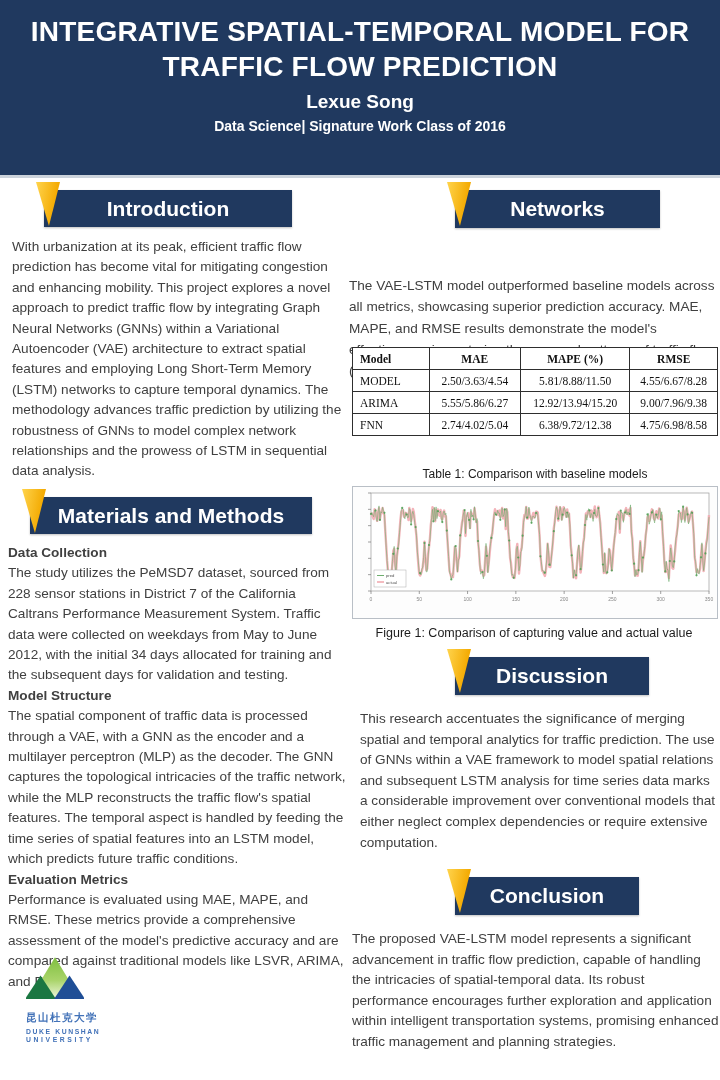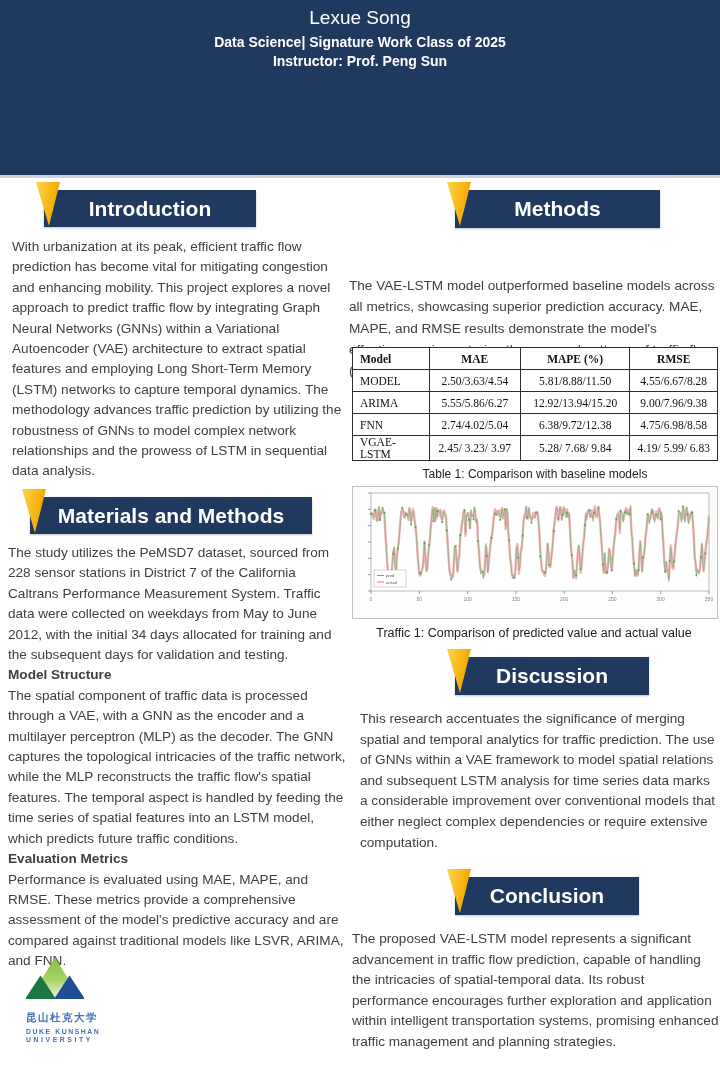--- a/index.html
+++ b/index.html
@@ -9,21 +9,21 @@
     -webkit-font-smoothing:antialiased;
   }
   .abs{position:absolute;}
 
   
   .banner{
     left:0;top:0;width:720px;height:178px;background:#20395f;
     border-bottom:3px solid #ccd3db;text-align:center;color:#fff;box-sizing:border-box;
   }
   .banner .title{font-size:28px;font-weight:bold;line-height:35px;padding-top:14px;letter-spacing:.2px;}
-  .banner .author{font-size:19px;font-weight:normal;margin-top:7px;text-align:center;}
+  .banner .author{font-size:19px;font-weight:bold;margin-top:7px;text-align:center;}
   .banner .meta{font-size:14px;font-weight:bold;line-height:19px;margin-top:4px;}
   .banner .meta2{font-size:14px;font-weight:bold;line-height:19px;}
 
   
   .sec{
     background:#20395f;display:flex;align-items:center;justify-content:center;
     box-shadow:0 1px 2px rgba(0,0,0,.25);
   }
   .sec .lbl{color:#ffffff;font-weight:bold;font-size:21px;}
   .tri{
@@ -57,38 +57,42 @@
   
   .logo{width:86px;text-align:left;}
   .logo .cn{font-size:10.5px;font-weight:bold;color:#4272b8;letter-spacing:1.5px;margin-top:5px;}
   .logo .en1{font-size:6.8px;font-weight:bold;color:#4272b8;letter-spacing:1.6px;margin-top:3px;}
   .logo .en2{font-size:6.8px;font-weight:bold;color:#4272b8;letter-spacing:2.6px;margin-top:1px;}
 </style>
 </head>
 <body>
 
 <div class="abs banner">
+  <div class="title">
+    <div>INTEGRATIVE SPATIAL-TEMPORAL MODEL FOR</div>
+    <div>TRAFFIC FLOW PREDICTION</div>
+  </div>
   <div class="author">Lexue Song</div>
-  <div class="meta">Data Science| Signature Work Class of 2025</div>
-  <div class="meta2">Instructor: Prof. Peng Sun</div>
-</div>
-
-<div class="abs sec" style="left:44px;top:190px;width:212px;height:37px;">
+  <div class="meta">Data Science| Signature Work Class of 2016</div>
+</div>
+
+<div class="abs sec" style="left:44px;top:190px;width:248px;height:37px;">
   <div class="tri"></div>
   <span class="lbl">Introduction</span>
 </div>
 
 <div class="abs body-text" style="left:12px;top:237px;width:336px;">With urbanization at its peak, efficient traffic flow prediction has become vital for mitigating congestion and enhancing mobility. This project explores a novel approach to predict traffic flow by integrating Graph Neural Networks (GNNs) within a Variational Autoencoder (VAE) architecture to extract spatial features and employing Long Short-Term Memory (LSTM) networks to capture temporal dynamics. The methodology advances traffic prediction by utilizing the robustness of GNNs to model complex network relationships and the prowess of LSTM in sequential data analysis.</div>
 
 <div class="abs sec" style="left:30px;top:497px;width:282px;height:37px;">
   <div class="tri"></div>
   <span class="lbl">Materials and Methods</span>
 </div>
 
 <div class="abs body-text" style="left:8px;top:543px;width:342px;">
+  <div class="subhead">Data Collection</div>
   <div>The study utilizes the PeMSD7 dataset, sourced from 228 sensor stations in District 7 of the California Caltrans Performance Measurement System. Traffic data were collected on weekdays from May to June 2012, with the initial 34 days allocated for training and the subsequent days for validation and testing.</div>
   <div class="subhead">Model Structure</div>
   <div>The spatial component of traffic data is processed through a VAE, with a GNN as the encoder and a multilayer perceptron (MLP) as the decoder. The GNN captures the topological intricacies of the traffic network, while the MLP reconstructs the traffic flow's spatial features. The temporal aspect is handled by feeding the time series of spatial features into an LSTM model, which predicts future traffic conditions.</div>
   <div class="subhead">Evaluation Metrics</div>
   <div>Performance is evaluated using MAE, MAPE, and RMSE. These metrics provide a comprehensive assessment of the model's predictive accuracy and are compared against traditional models like LSVR, ARIMA, and FNN.</div>
 </div>
 
 <div class="abs logo" style="left:26px;top:956px;">
   <svg width="58" height="46" viewBox="0 0 64 48">
     <defs>
@@ -102,21 +106,21 @@
     <polygon points="16,20 33,46 -1,46" fill="#1b7742"></polygon>
     <polygon points="48,20 65,46 31,46" fill="#1f4e96"></polygon>
   </svg>
   <div class="cn">昆山杜克大学</div>
   <div class="en1">DUKE KUNSHAN</div>
   <div class="en2">UNIVERSITY</div>
 </div>
 
 <div class="abs sec" style="left:455px;top:190px;width:205px;height:38px;">
   <div class="tri"></div>
-  <span class="lbl">Methods</span>
+  <span class="lbl">Networks</span>
 </div>
 
 <div class="abs body-text" style="left:349px;top:239px;width:370px;line-height:21.3px;margin-top:36px;">The VAE-LSTM model outperformed baseline models across all metrics, showcasing superior prediction accuracy. MAE, MAPE, and RMSE results demonstrate the model's effectiveness in capturing the nuanced patterns of traffic flow (See Table 1 and Figure 1).</div>
 
 <table class="cmp abs" style="left:352px;top:347px;">
   <thead>
     <tr>
       <th class="model" style="width:21%;">Model</th>
       <th style="width:25%;">MAE</th>
       <th style="width:30%;">MAPE (%)</th>
@@ -134,26 +138,20 @@
       <td class="model">ARIMA</td>
       <td>5.55/5.86/6.27</td>
       <td>12.92/13.94/15.20</td>
       <td>9.00/7.96/9.38</td>
     </tr>
     <tr>
       <td class="model">FNN</td>
       <td>2.74/4.02/5.04</td>
       <td>6.38/9.72/12.38</td>
       <td>4.75/6.98/8.58</td>
-    </tr>
-    <tr>
-      <td class="model">VGAE-LSTM</td>
-      <td>2.45/ 3.23/ 3.97</td>
-      <td>5.28/ 7.68/ 9.84</td>
-      <td>4.19/ 5.99/ 6.83</td>
     </tr>
   </tbody>
 </table>
 
 <div class="abs caption" style="left:352px;top:467px;width:366px;">Table 1: Comparison with baseline models</div>
 
 <div class="abs figure-box" style="left:352px;top:486px;">
   <svg id="fig-svg" width="364" height="131" viewBox="0 0 364 131">
       <rect x="18" y="6" width="338" height="98" fill="#ffffff" stroke="#9a9a9a" stroke-width="0.7"></rect>
       <line x1="15" y1="6" x2="18" y2="6" stroke="#777" stroke-width="0.7"></line>
@@ -258,21 +256,21 @@
       <circle cx="348.0" cy="70.3" r="1.1" fill="#4e9d52" opacity="0.85"></circle>
       <circle cx="352.4" cy="66.4" r="1.1" fill="#4e9d52" opacity="0.85"></circle>
       <rect x="21" y="83" width="32" height="17" fill="#ffffff" stroke="#aaa" stroke-width="0.5"></rect>
       <line x1="24" y1="88.5" x2="31" y2="88.5" stroke="#6fae6f" stroke-width="1"></line>
       <line x1="24" y1="95" x2="31" y2="95" stroke="#f2abb1" stroke-width="1.6"></line>
       <text x="33" y="90" font-size="4.2" fill="#555" font-family="Liberation Sans, sans-serif">pred</text>
       <text x="33" y="96.5" font-size="4.2" fill="#555" font-family="Liberation Sans, sans-serif">actual</text>
     </svg>
 </div>
 
-<div class="abs fig-caption" style="left:349px;top:626px;width:370px;">Traffic 1: Comparison of predicted value and actual value</div>
+<div class="abs fig-caption" style="left:349px;top:626px;width:370px;">Figure 1: Comparison of capturing value and actual value</div>
 
 <div class="abs sec" style="left:455px;top:657px;width:194px;height:38px;">
   <div class="tri"></div>
   <span class="lbl">Discussion</span>
 </div>
 
 <div class="abs body-text" style="left:360px;top:709px;width:360px;line-height:20.6px;">This research accentuates the significance of merging spatial and temporal analytics for traffic prediction. The use of GNNs within a VAE framework to model spatial relations and subsequent LSTM analysis for time series data marks a considerable improvement over conventional models that either neglect complex dependencies or require extensive computation.</div>
 
 <div class="abs sec" style="left:455px;top:877px;width:184px;height:38px;align-items:center;">
   <div class="tri"></div>

